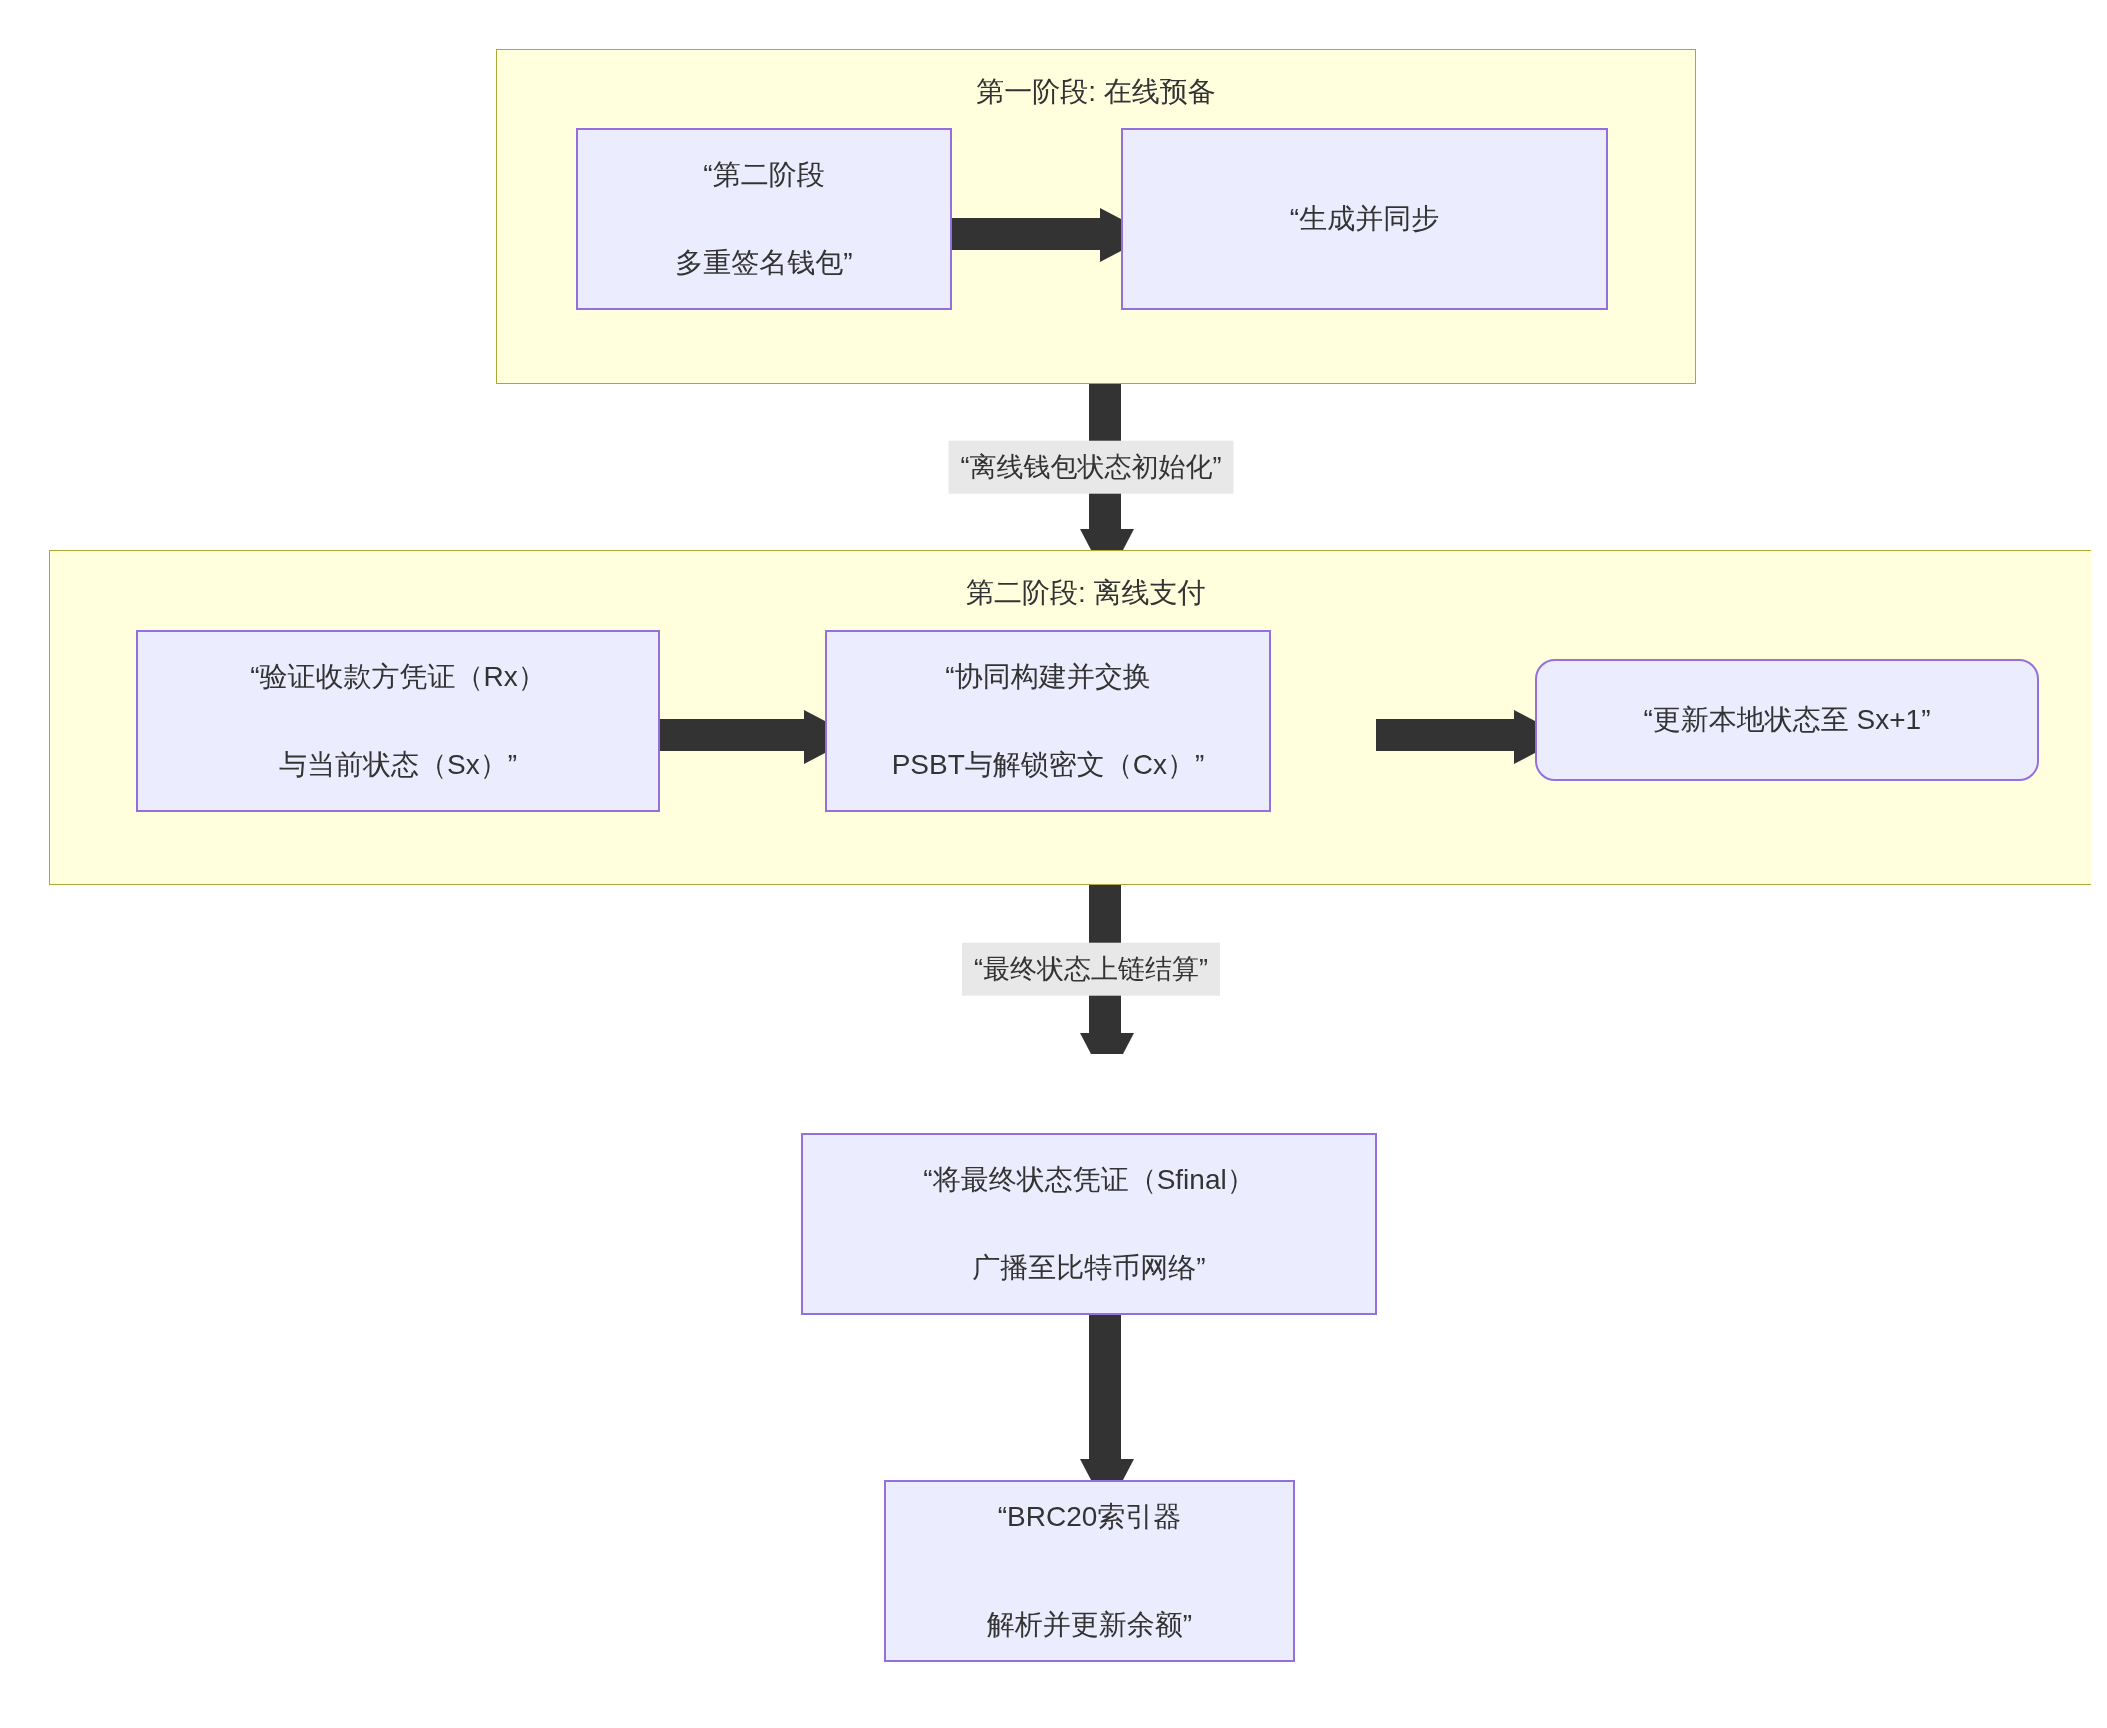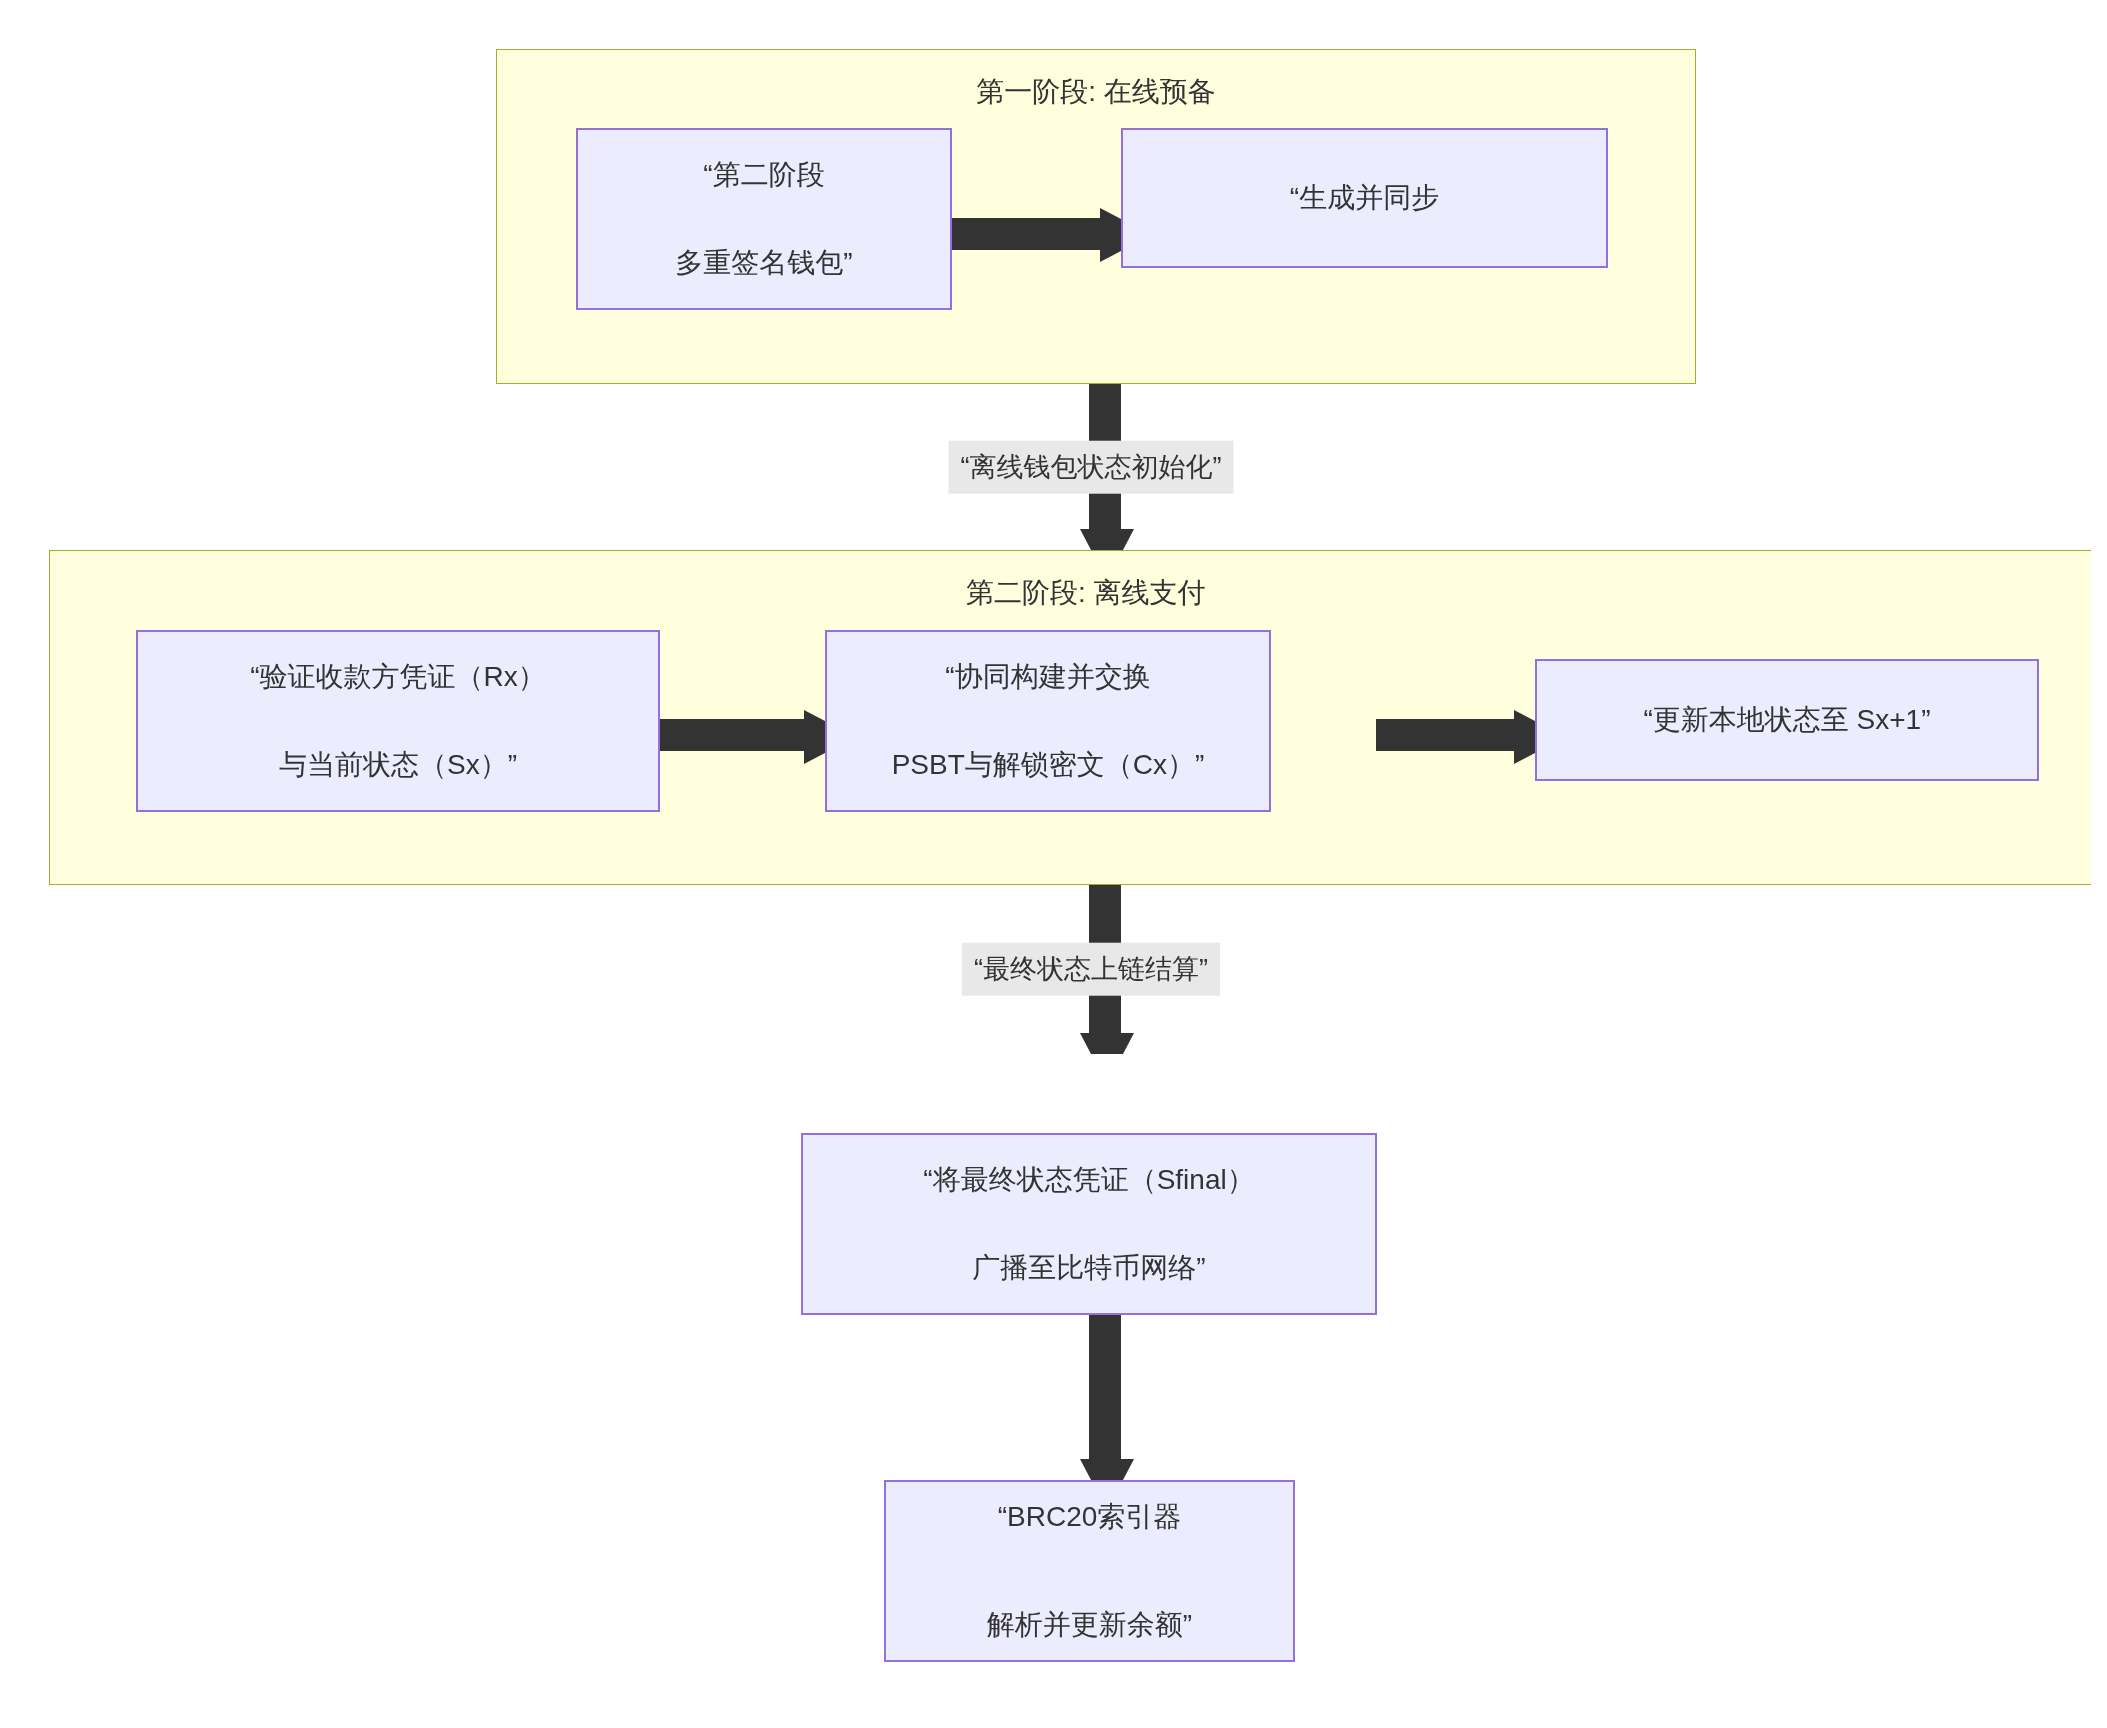--- a/index.html
+++ b/index.html
@@ -83,21 +83,21 @@
 
   <div class="cluster" style="left:464px; top:16.5px; width:1200px; height:335px;">
     <div class="cluster-title">第一阶段: 在线预备</div>
   </div>
 
   <div class="node" style="left:544px; top:96px; width:376px; height:182px;">
     <div>“第二阶段</div>
     <div>多重签名钱包”</div>
   </div>
 
-  <div class="node" style="left:1089px; top:96px; width:487px; height:140px;">
+  <div class="node" style="left:1089px; top:96px; width:487px; height:182px;">
     <div>“生成并同步</div>
   </div>
 
   <div class="hline" style="left:920px; top:186px; width:150px;"></div>
   <div class="arrow-right" style="left:1068px; top:176px;"></div>
 
   <div class="vline" style="left:1057px; top:352px; height:147px;"></div>
   <div class="arrow-down" style="left:1048px; top:497px;"></div>
   <div class="edge-label" style="left:1059px; top:435px;">“离线钱包状态初始化”</div>
 
@@ -108,21 +108,21 @@
   <div class="node" style="left:104px; top:598px; width:524px; height:182px;">
     <div>“验证收款方凭证（Rx）</div>
     <div>与当前状态（Sx）”</div>
   </div>
 
   <div class="node" style="left:793px; top:598px; width:446px; height:182px;">
     <div>“协同构建并交换</div>
     <div>PSBT与解锁密文（Cx）”</div>
   </div>
 
-  <div class="node" style="left:1503px; top:627px; width:504px; height:122px;">
+  <div class="node" style="left:1503px; top:627px; width:504px; height:122px;border-radius:20px;">
     <div>“更新本地状态至 Sx+1”</div>
   </div>
 
   <div class="hline" style="left:628px; top:687px; width:147px;"></div>
   <div class="arrow-right" style="left:772px; top:678px;"></div>
 
   <div class="hline" style="left:1344px; top:687px; width:140px;"></div>
   <div class="arrow-right" style="left:1482px; top:678px;"></div>
 
   <div class="vline" style="left:1057px; top:853px; height:150px;"></div>

